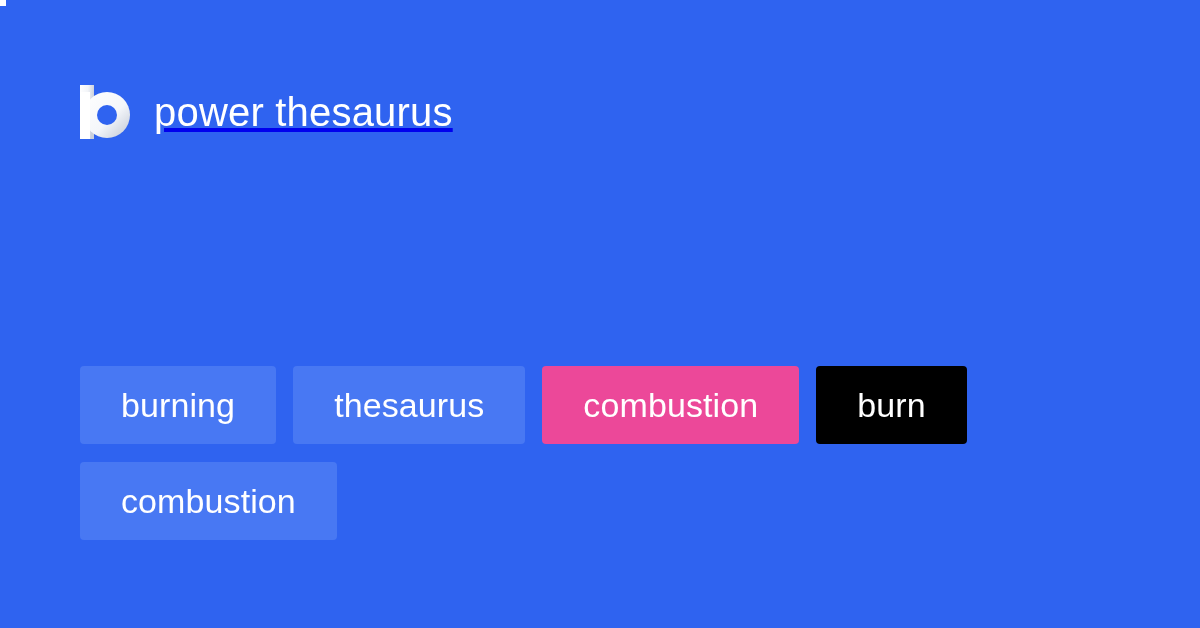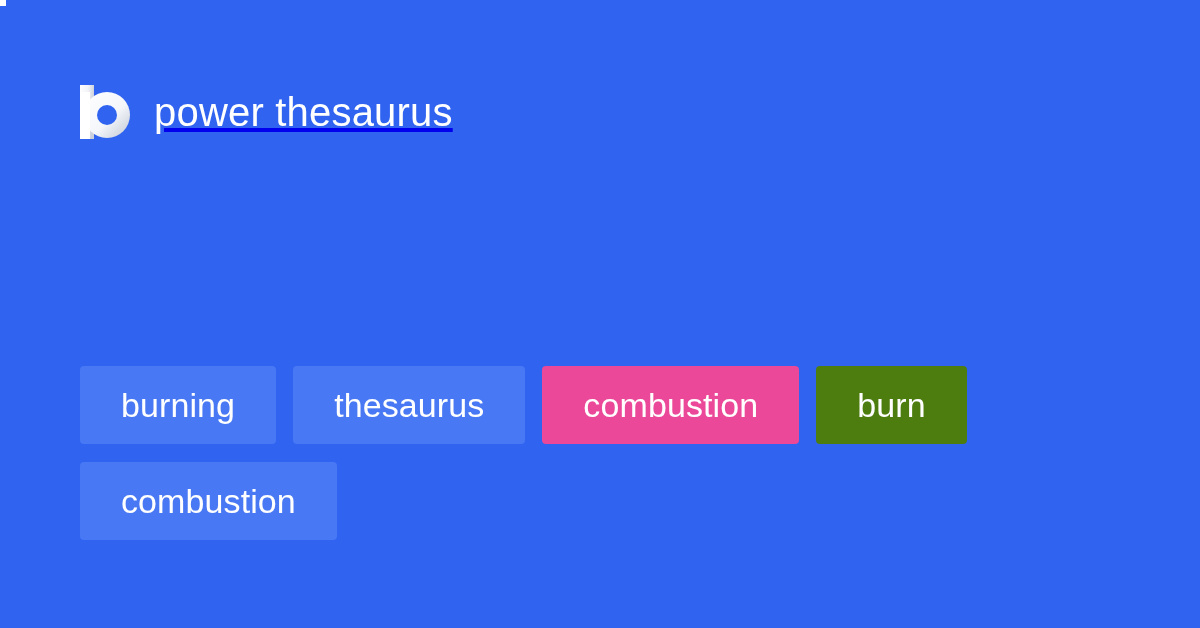--- a/index.html
+++ b/index.html
@@ -146,17 +146,17 @@
       </svg>
     </span>
     <span class="brand-name">power thesaurus</span>
   </a>
 
 
   <div class="chips">
     <span class="chip" style="background: rgb(72, 120, 243);">burning</span>
     <span class="chip" style="background: rgb(72, 120, 243);">thesaurus</span>
     <span class="chip" style="background: #ec4899;">combustion</span>
-    <span class="chip" style="background: #4d7c0f;">burn</span>
+    <span class="chip" style="background: #000000;">burn</span>
     <span class="chip" style="background: rgb(72, 120, 243);">combustion</span>
   </div>
 
 </div>
 
 </body></html>

